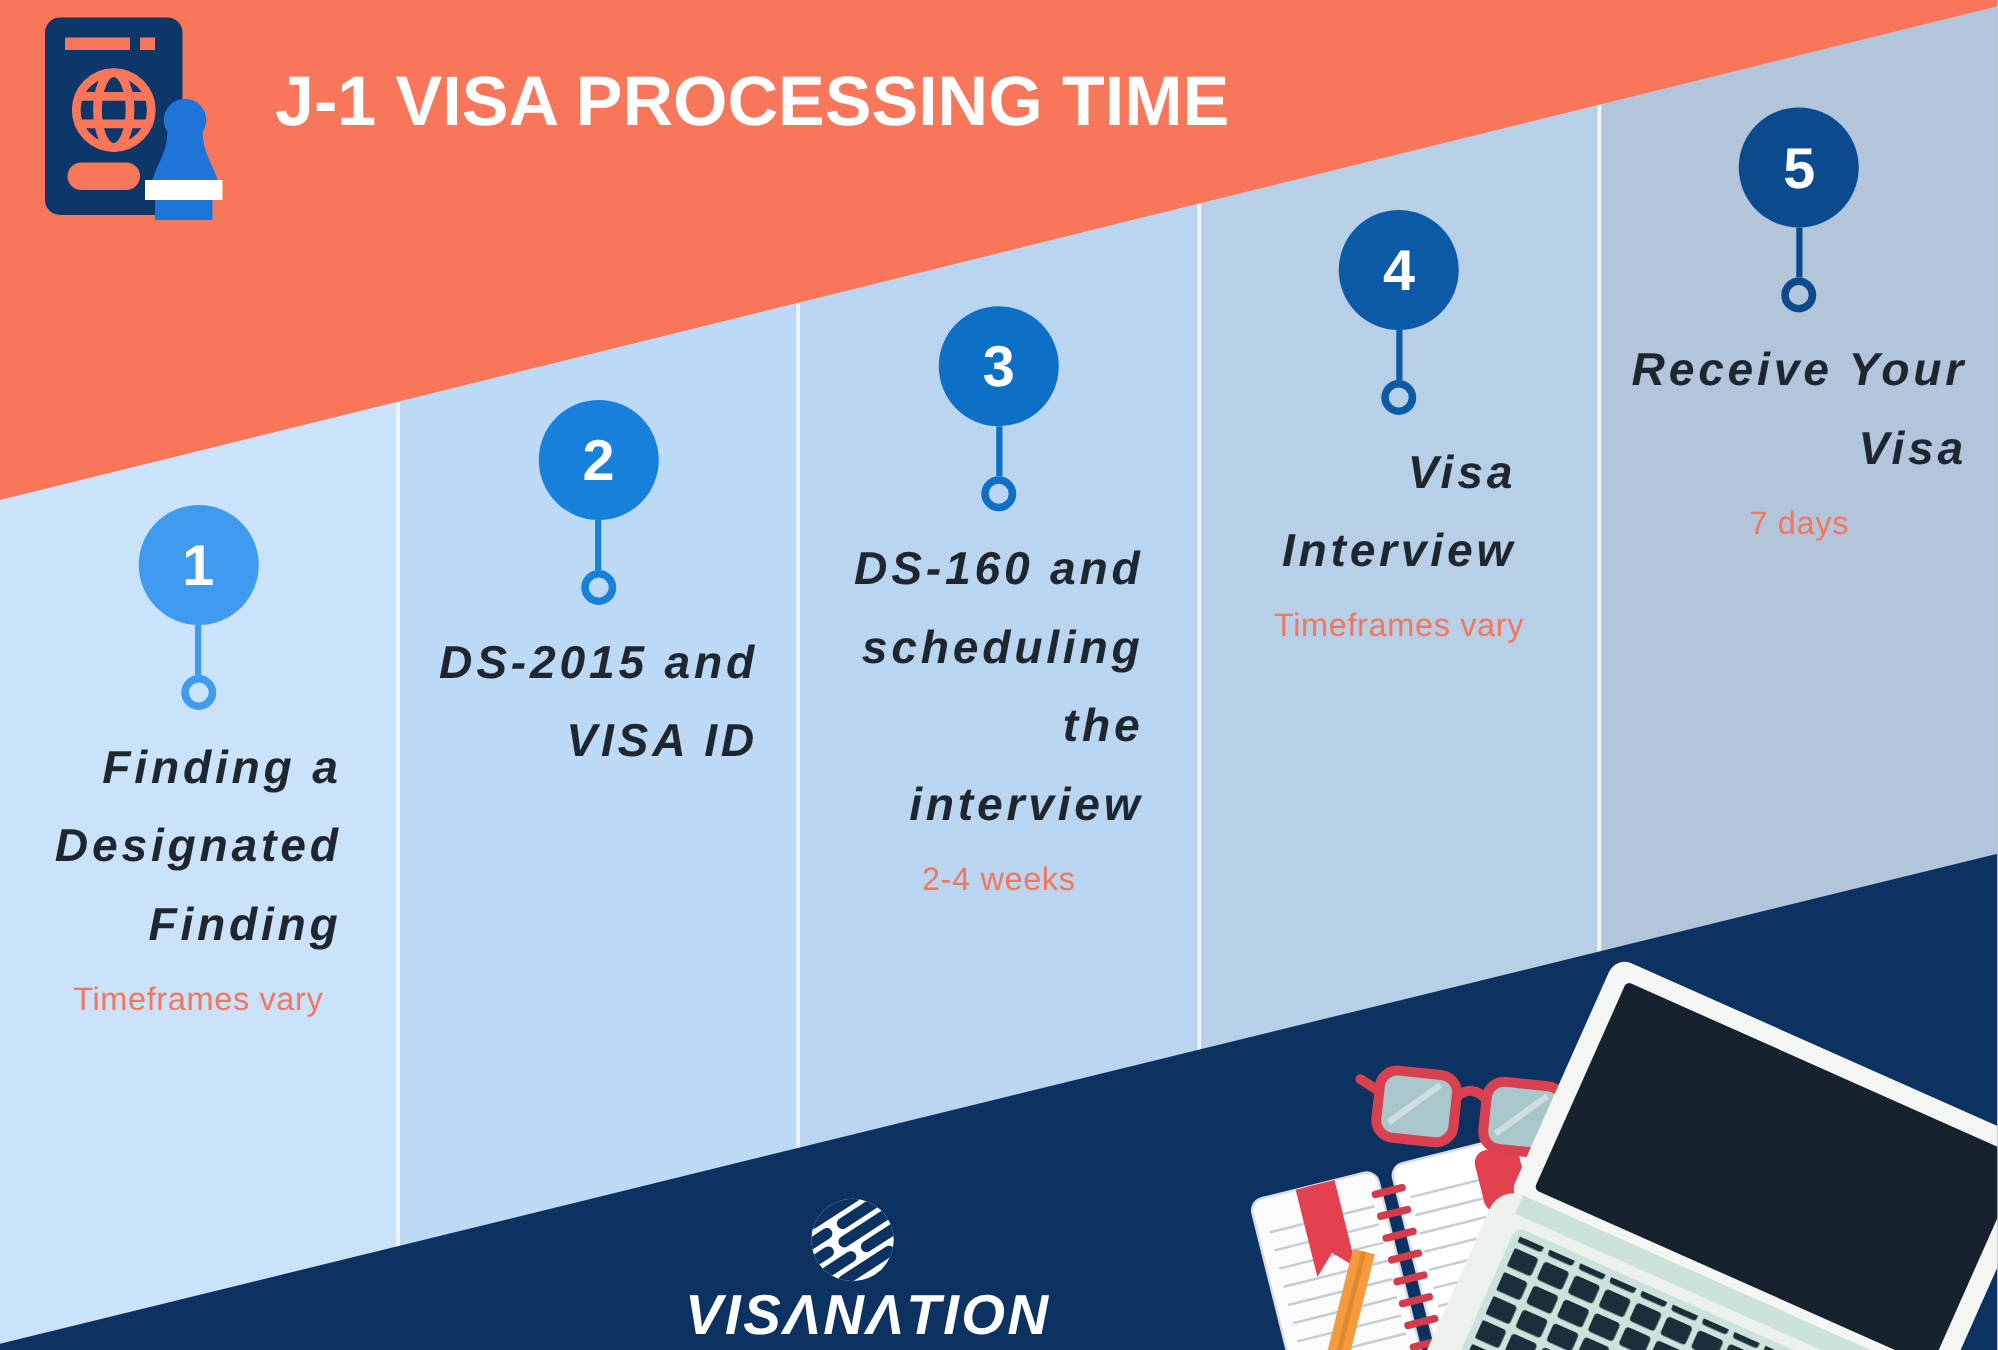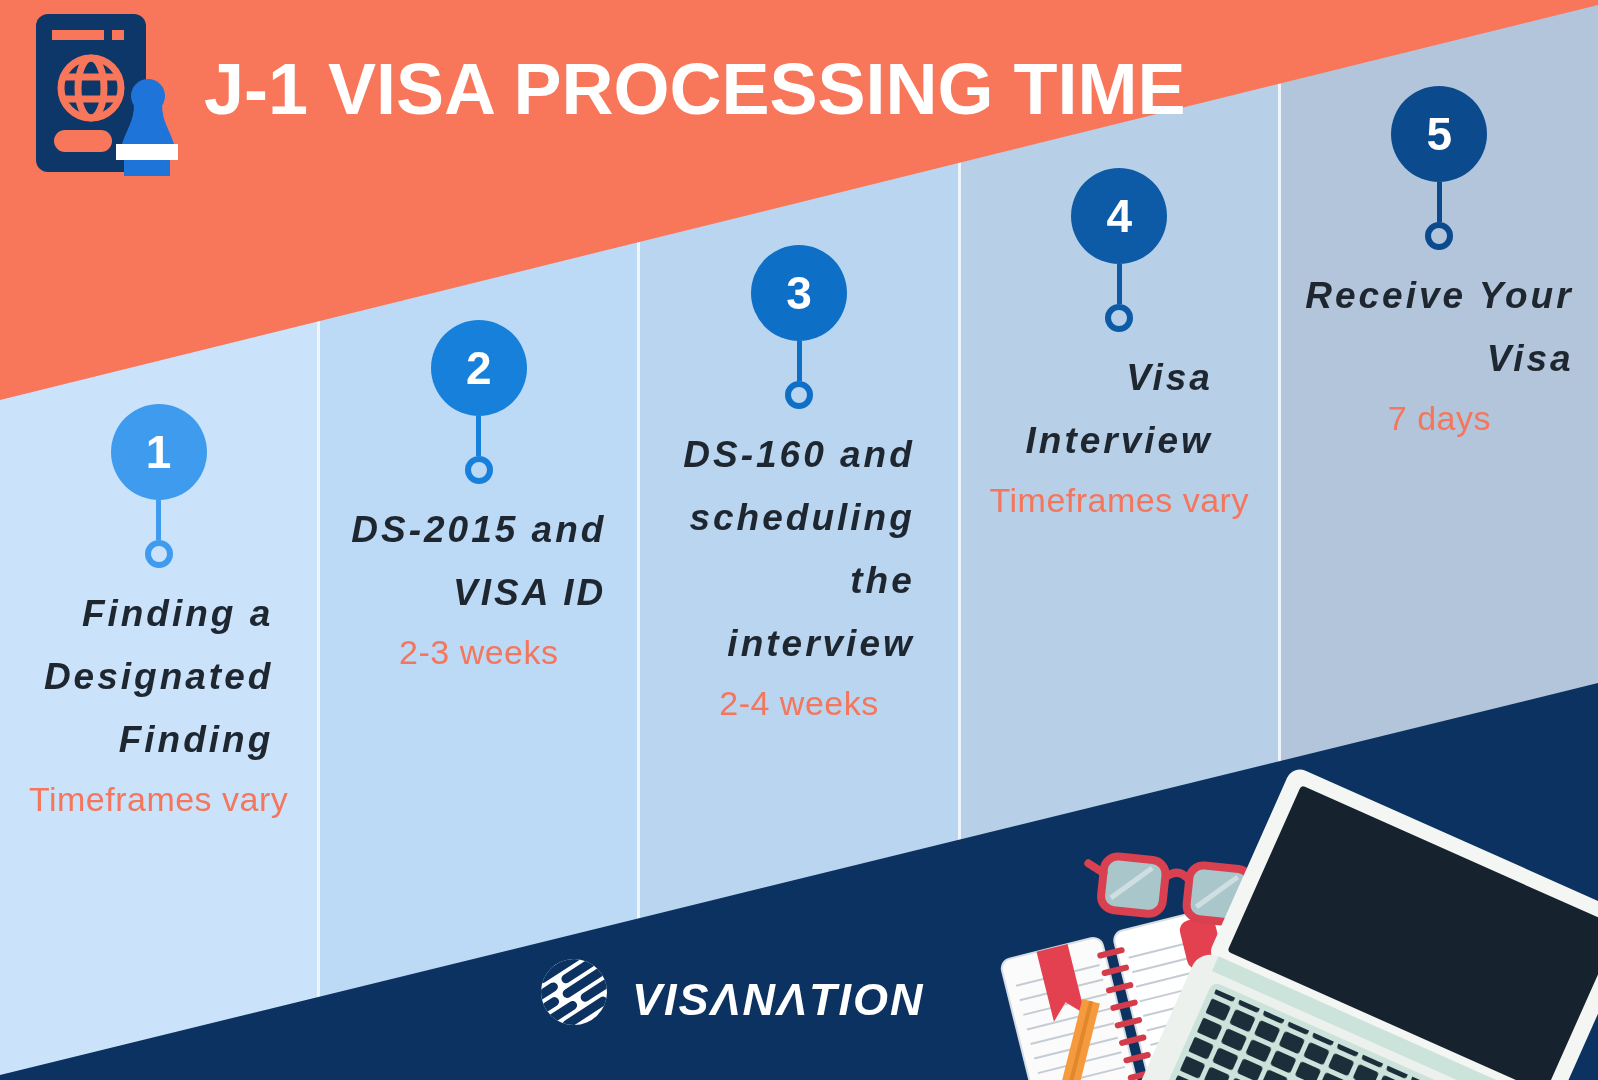--- a/index.html
+++ b/index.html
@@ -26,39 +26,39 @@
   .ring{
     width:28px;height:28px;box-sizing:border-box;border-radius:50%;
     border:6px solid var(--step-color,#3f9bed);background:transparent;flex:0 0 auto;
   }
   .step-title{
     margin-top:14px;text-align:right;color:var(--ink);
     font-size:37px;font-weight:bold;letter-spacing:3px;line-height:63px;font-style:italic;
   }
   .step-time{
     margin-top:6px;text-align:center;color:var(--accent);
-    font-size:34px;letter-spacing:.5px;line-height:44px;
+    font-size:26px;letter-spacing:.5px;line-height:44px;
   }
   
   .orange-wedge{
     position:absolute;inset:0;z-index:2;
     clip-path:polygon(0 0,1598px 0,1598px 5px,0 400px);
   }
   .navy-wedge{
     position:absolute;inset:0;z-index:3;
     clip-path:polygon(0 1075px,1598px 683px,1598px 1080px,0 1080px);
   }
   
   .header{position:absolute;left:30px;top:10px;z-index:4;display:flex;align-items:flex-start;}
   .main-title{
-    margin:38px 0 0 22px;color:#fff;font-size:72px;font-weight:bold;
+    margin:38px 0 0 38px;color:#fff;font-size:56px;font-weight:bold;
     letter-spacing:0;white-space:nowrap;
   }
   
-  .brand{position:absolute;left:540px;top:958px;z-index:5;display:flex;align-items:flex-end;}
+  .brand{position:absolute;left:524px;top:958px;z-index:5;display:flex;align-items:center;flex-direction:column;}
   .brand-text{
     margin-left:24px;color:#fff;font-size:45px;font-weight:bold;font-style:italic;
     letter-spacing:2px;white-space:nowrap;
   }
   
   .illus{position:absolute;inset:0;z-index:4;pointer-events:none;}
 </style>
 </head>
 <body>
 
@@ -83,21 +83,20 @@
     <div class="col" style="padding-top: 320px; --step-color: #1780da; --col-bg: #bcd9f6;">
       <div class="badge">
         <span class="num">2</span>
       </div>
       <div class="stem"></div>
       <div class="ring"></div>
       <div class="step-title">
         <div>DS-2015 and</div>
         <div>VISA ID</div>
       </div>
-      <div class="step-time">2-3 weeks</div>
     </div>
 
     <div class="col" style="padding-top: 245px; --step-color: #0e6fc6; --col-bg: #bad5ef;">
       <div class="badge">
         <span class="num">3</span>
       </div>
       <div class="stem"></div>
       <div class="ring"></div>
       <div class="step-title">
         <div>DS-160 and</div>

